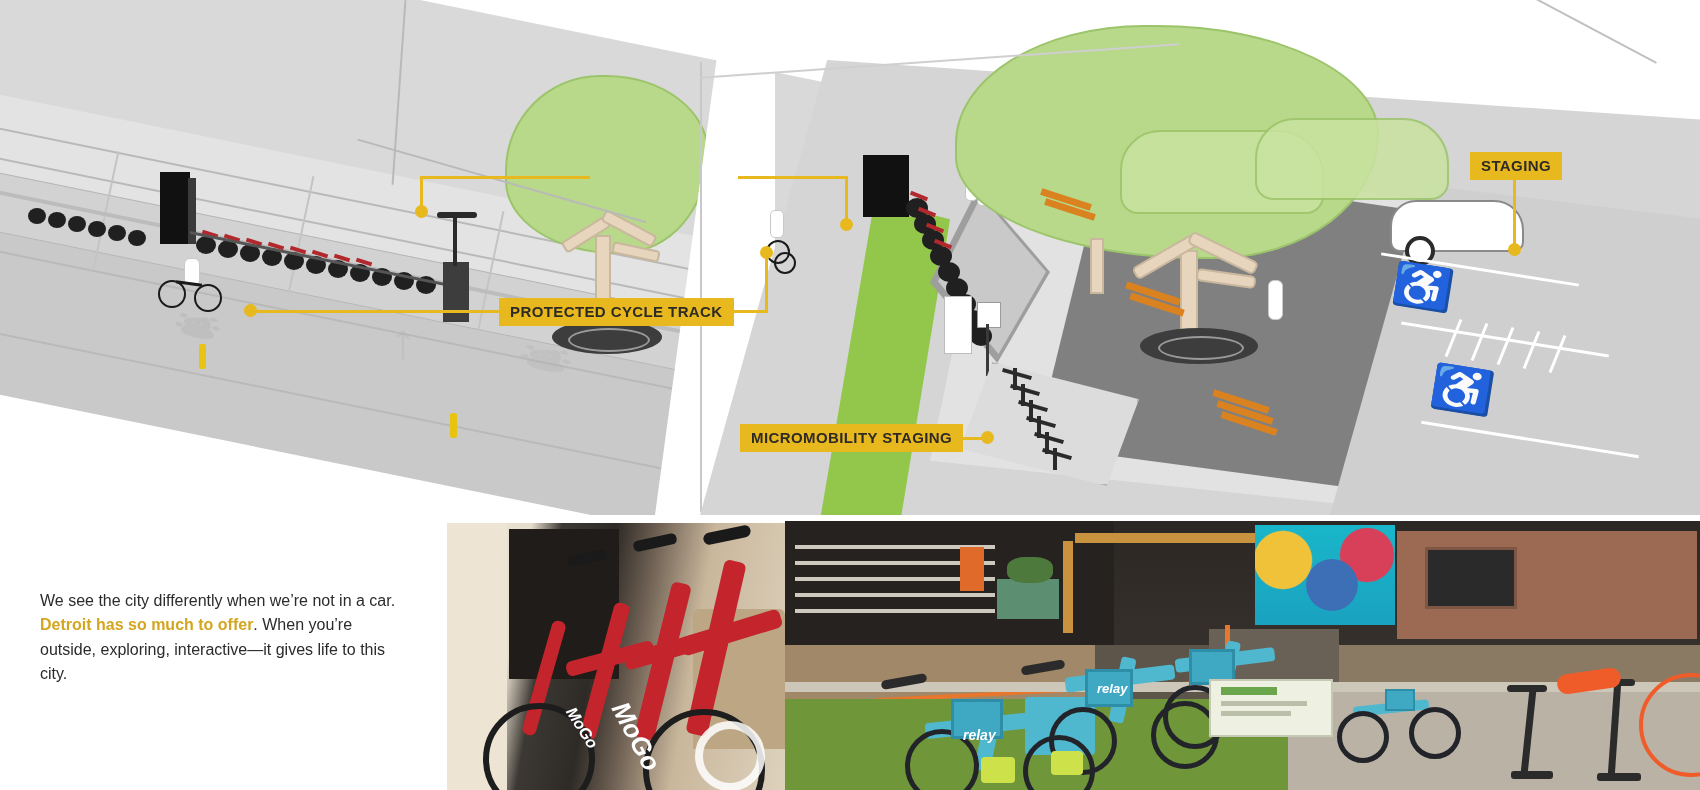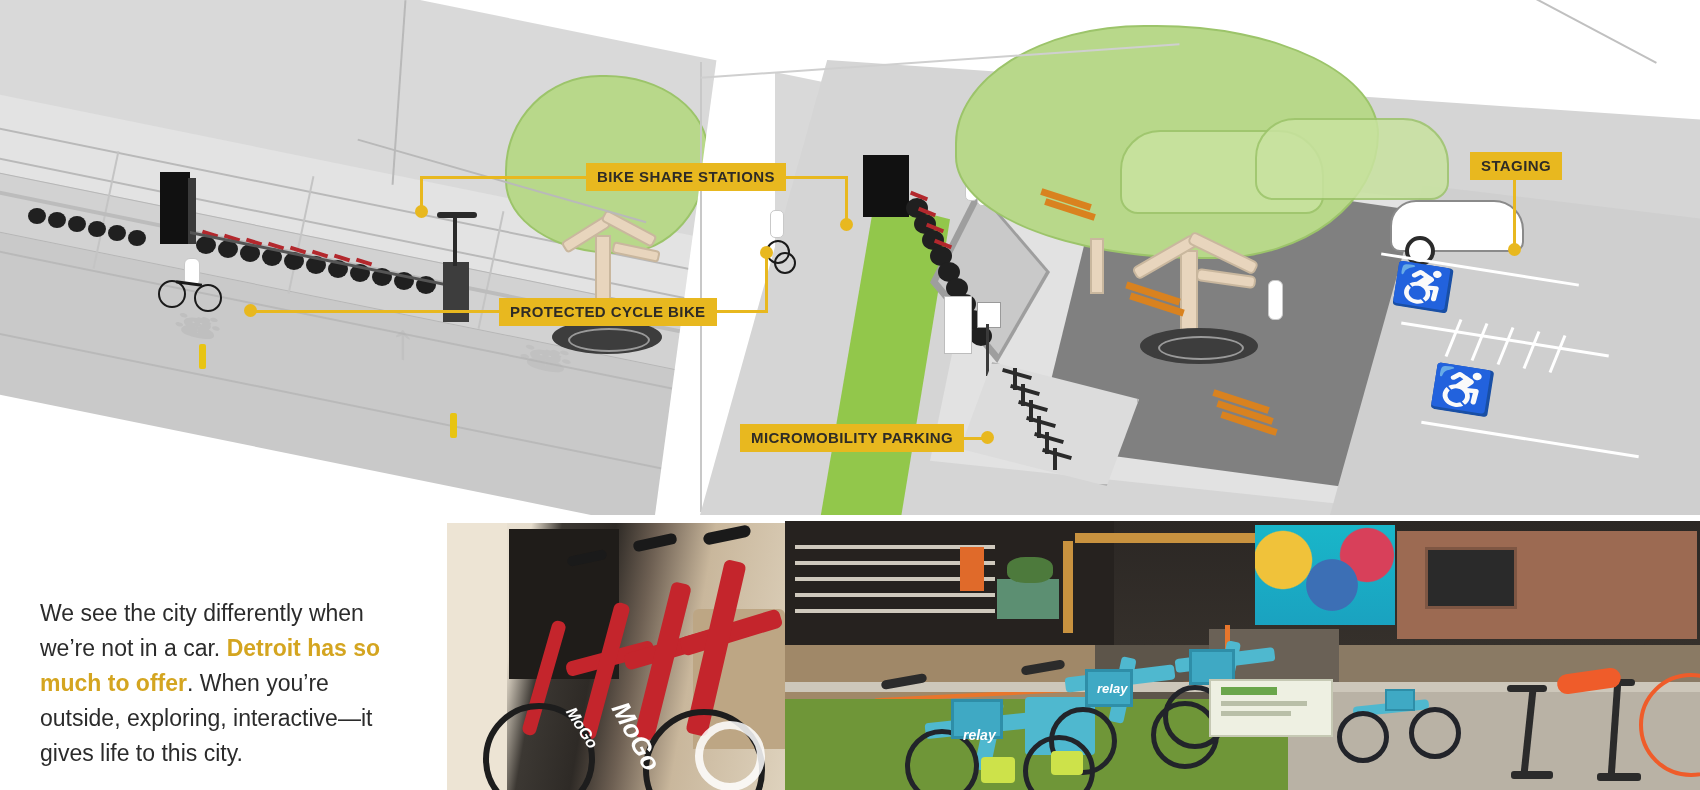--- a/index.html
+++ b/index.html
@@ -69,21 +69,21 @@
   .leader{position:absolute;background:#e8b81f;z-index:29;}
   .leader-h{height:3px;}
   .leader-v{width:3px;}
   .dot{position:absolute;width:13px;height:13px;border-radius:50%;
     background:#e8b81f;z-index:31;}
 
   
   .bottom{position:absolute;left:0;top:515px;width:1700px;height:275px;background:#fff;}
 
   .quote{position:absolute;left:40px;top:58px;width:360px;
-    font-size:23px;line-height:1.52;color:#2b2b2b;
+    font-size:16px;line-height:1.52;color:#2b2b2b;
     font-family:"Liberation Sans",sans-serif;}
   .quote .hl{color:#d4a520;font-weight:700;}
 
   .photo{position:absolute;overflow:hidden;}
   .photo-mogo{left:447px;top:8px;width:338px;height:267px;background:#cfcac2;}
   .photo-relay{left:785px;top:6px;width:915px;height:269px;background:#b8b2a6;}
 
   
   .p1-bg{position:absolute;inset:0;background:
      linear-gradient(100deg,#efe7da 0%,#e6ddcd 22%,#3c3833 30%,#2e2a26 44%,#6e6053 55%,#c9b79c 70%,#ded2bd 100%);}
@@ -293,41 +293,38 @@
         <div style="position:absolute;left:1478px;top:322px;width:3px;height:40px;background:#fff;transform:rotate(22deg);"></div>
         <div style="position:absolute;left:1504px;top:326px;width:3px;height:40px;background:#fff;transform:rotate(22deg);"></div>
         <div style="position:absolute;left:1530px;top:330px;width:3px;height:40px;background:#fff;transform:rotate(22deg);"></div>
         <div style="position:absolute;left:1556px;top:334px;width:3px;height:40px;background:#fff;transform:rotate(22deg);"></div>
       </div>
 
       <div style="position:absolute;left:1440px;top:8px;width:230px;height:1.5px;background:#c0c0c0;transform:rotate(28deg);"></div>
       <div style="position:absolute;left:700px;top:60px;width:480px;height:1.5px;background:#cfcfcf;transform:rotate(-4deg);"></div>
     </div>
 
-    <div class="callout" style="left:586px;top:163px;">
-      <span>BIKE SHARE STATIONS</span>
-    </div>
     <div class="leader leader-h" style="left:420px;top:176px;width:170px;"></div>
     <div class="leader leader-v" style="left:420px;top:176px;height:36px;"></div>
     <div class="dot" style="left:415px;top:205px;"></div>
     <div class="leader leader-h" style="left:738px;top:176px;width:110px;"></div>
     <div class="leader leader-v" style="left:845px;top:176px;height:48px;"></div>
     <div class="dot" style="left:840px;top:218px;"></div>
 
     <div class="callout" style="left:499px;top:298px;">
-      <span>PROTECTED CYCLE BIKE</span>
+      <span>PROTECTED CYCLE TRACK</span>
     </div>
     <div class="leader leader-h" style="left:252px;top:310px;width:250px;"></div>
     <div class="dot" style="left:244px;top:304px;"></div>
     <div class="leader leader-h" style="left:676px;top:310px;width:92px;"></div>
     <div class="leader leader-v" style="left:765px;top:252px;height:60px;"></div>
     <div class="dot" style="left:760px;top:246px;"></div>
 
     <div class="callout" style="left:740px;top:424px;">
-      <span>MICROMOBILITY PARKING</span>
+      <span>MICROMOBILITY STAGING</span>
     </div>
     <div class="leader leader-h" style="left:920px;top:437px;width:68px;"></div>
     <div class="dot" style="left:981px;top:431px;"></div>
 
     <div class="callout" style="left:1470px;top:152px;">
       <span>STAGING</span>
     </div>
     <div class="leader leader-v" style="left:1513px;top:180px;height:70px;"></div>
     <div class="dot" style="left:1508px;top:243px;"></div>
   </div>

